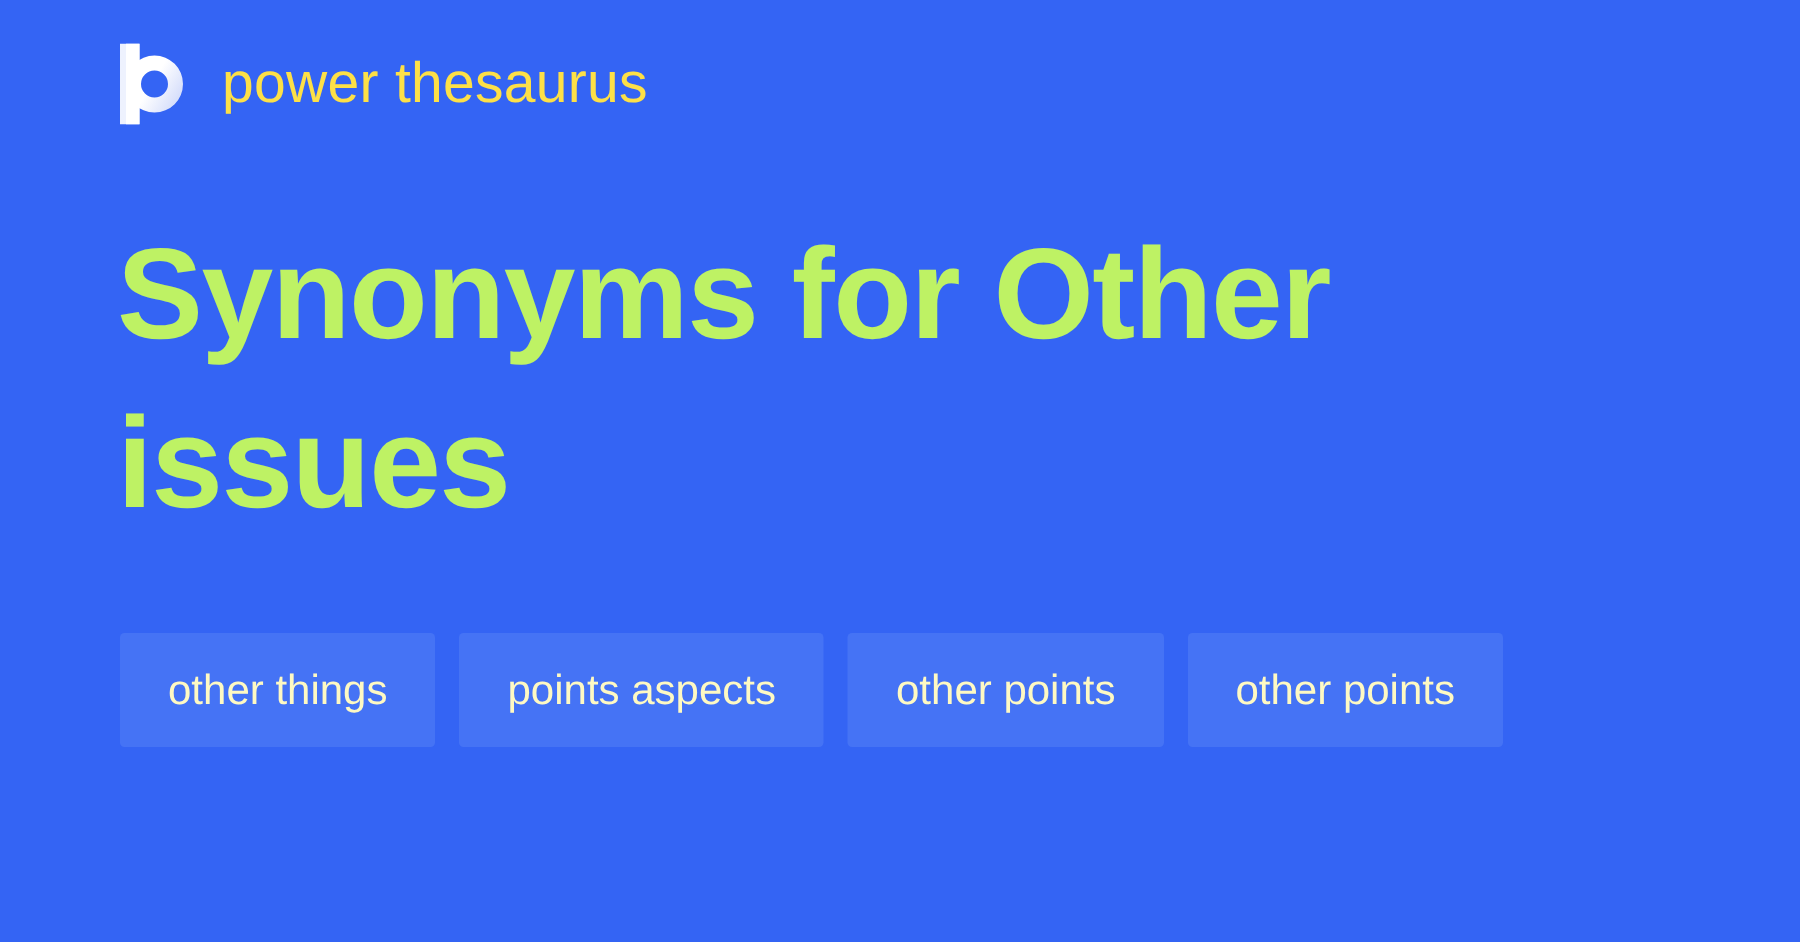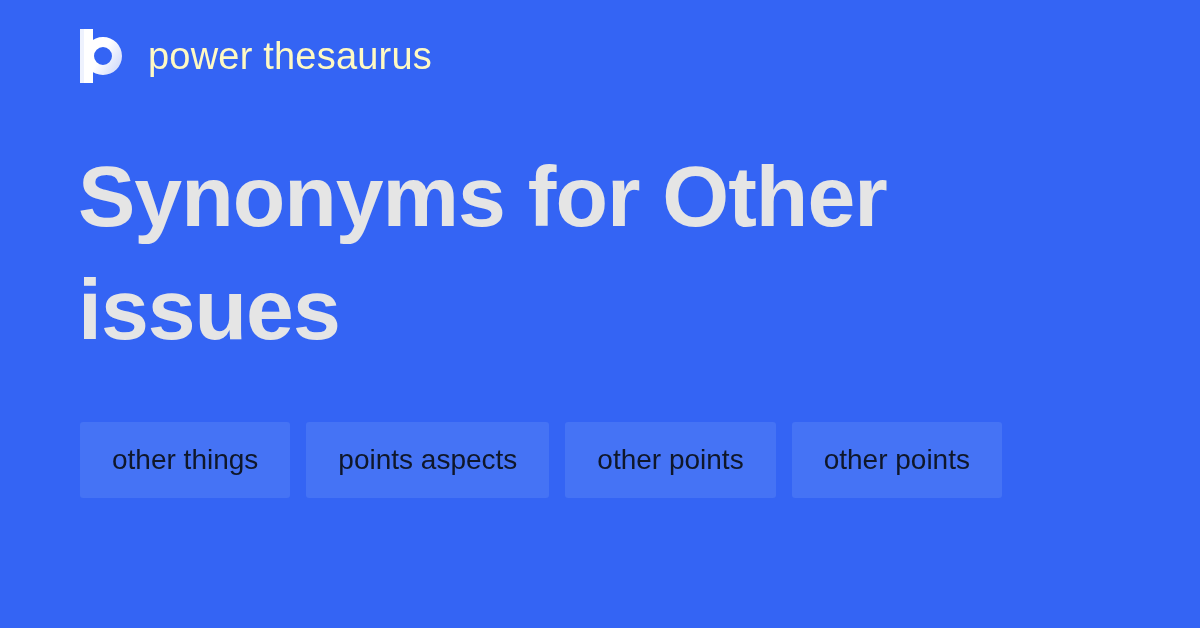--- a/index.html
+++ b/index.html
@@ -34,35 +34,35 @@
 
   .brand-logo {
     width: 46px;
     height: 54px;
     display: block;
     flex: 0 0 auto;
   }
 
   .brand-name {
     margin-left: 22px;
-    color: #fef9c3;
+    color: #fde047;
     font-size: 38px;
     line-height: 54px;
     font-weight: 400;
     letter-spacing: 0.2px;
     white-space: nowrap;
   }
 
   
   .headline {
     position: absolute;
     left: 78px;
     top: 140px;
     width: 1050px;
-    color: #e5e5e5;
+    color: #bef264;
     font-size: 86px;
     line-height: 113px;
     font-weight: 700;
     letter-spacing: -1px;
     margin: 0;
   }
 
   
   .tags {
     position: absolute;
@@ -73,21 +73,21 @@
     flex-wrap: wrap;
     gap: 20px 16px;
     align-content: flex-start;
   }
 
   .tag {
     height: 76px;
     box-sizing: border-box;
     background: #4573f5;
     border-radius: 3px;
-    color: #0f172a;
+    color: #fef9c3;
     font-size: 28px;
     line-height: 76px;
     font-weight: 400;
     padding: 0 32px;
     white-space: nowrap;
     border: 0;
     text-align: center;
     font-family: "Liberation Sans", sans-serif;
   }
 </style>

